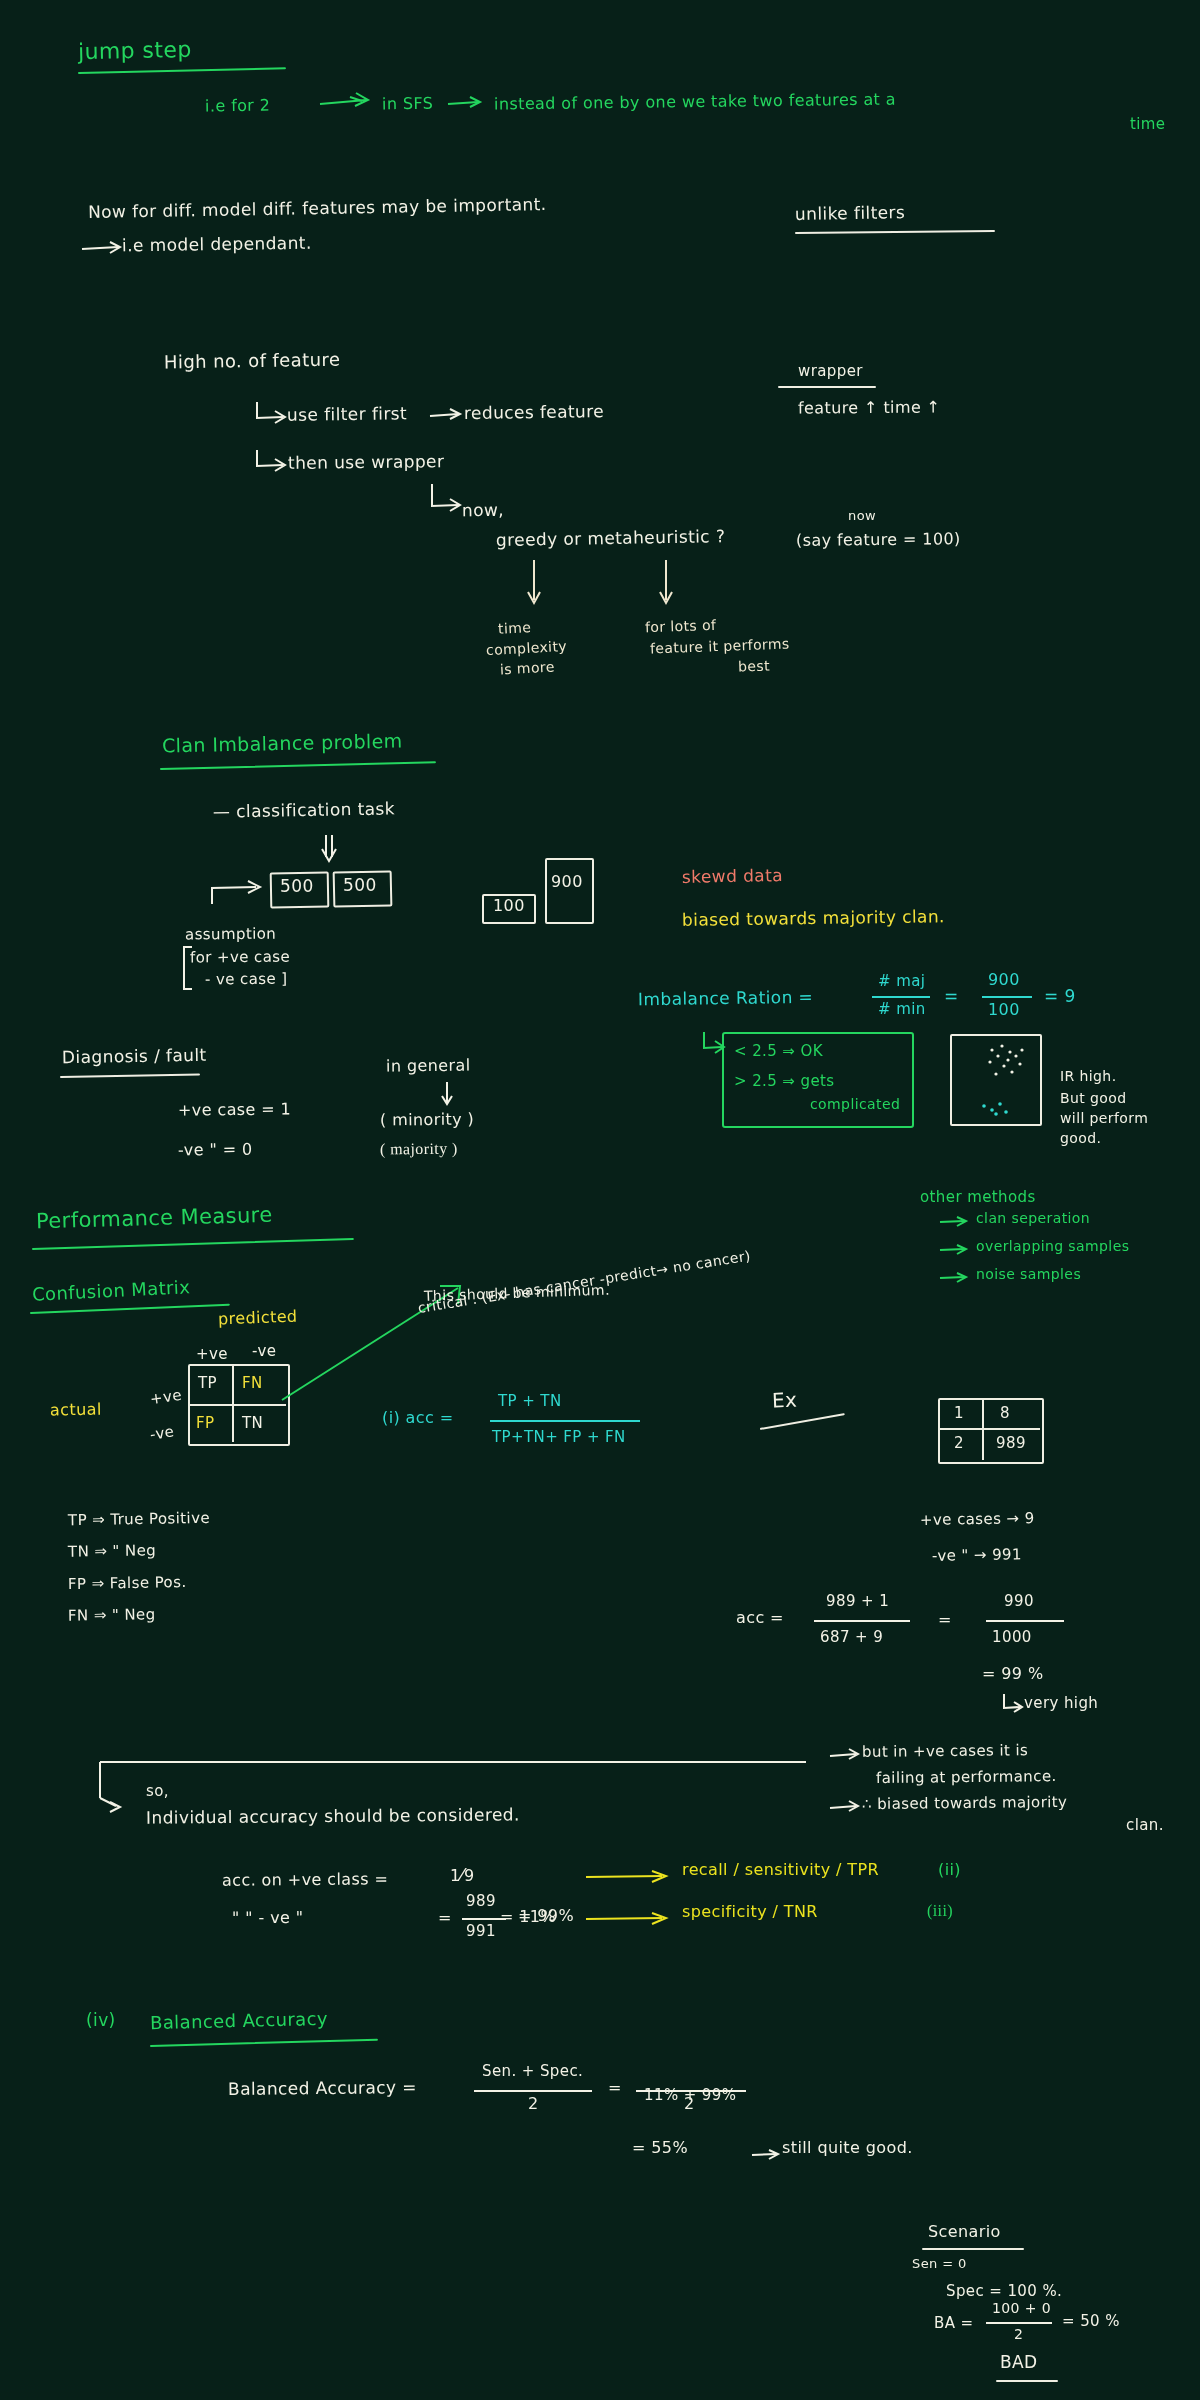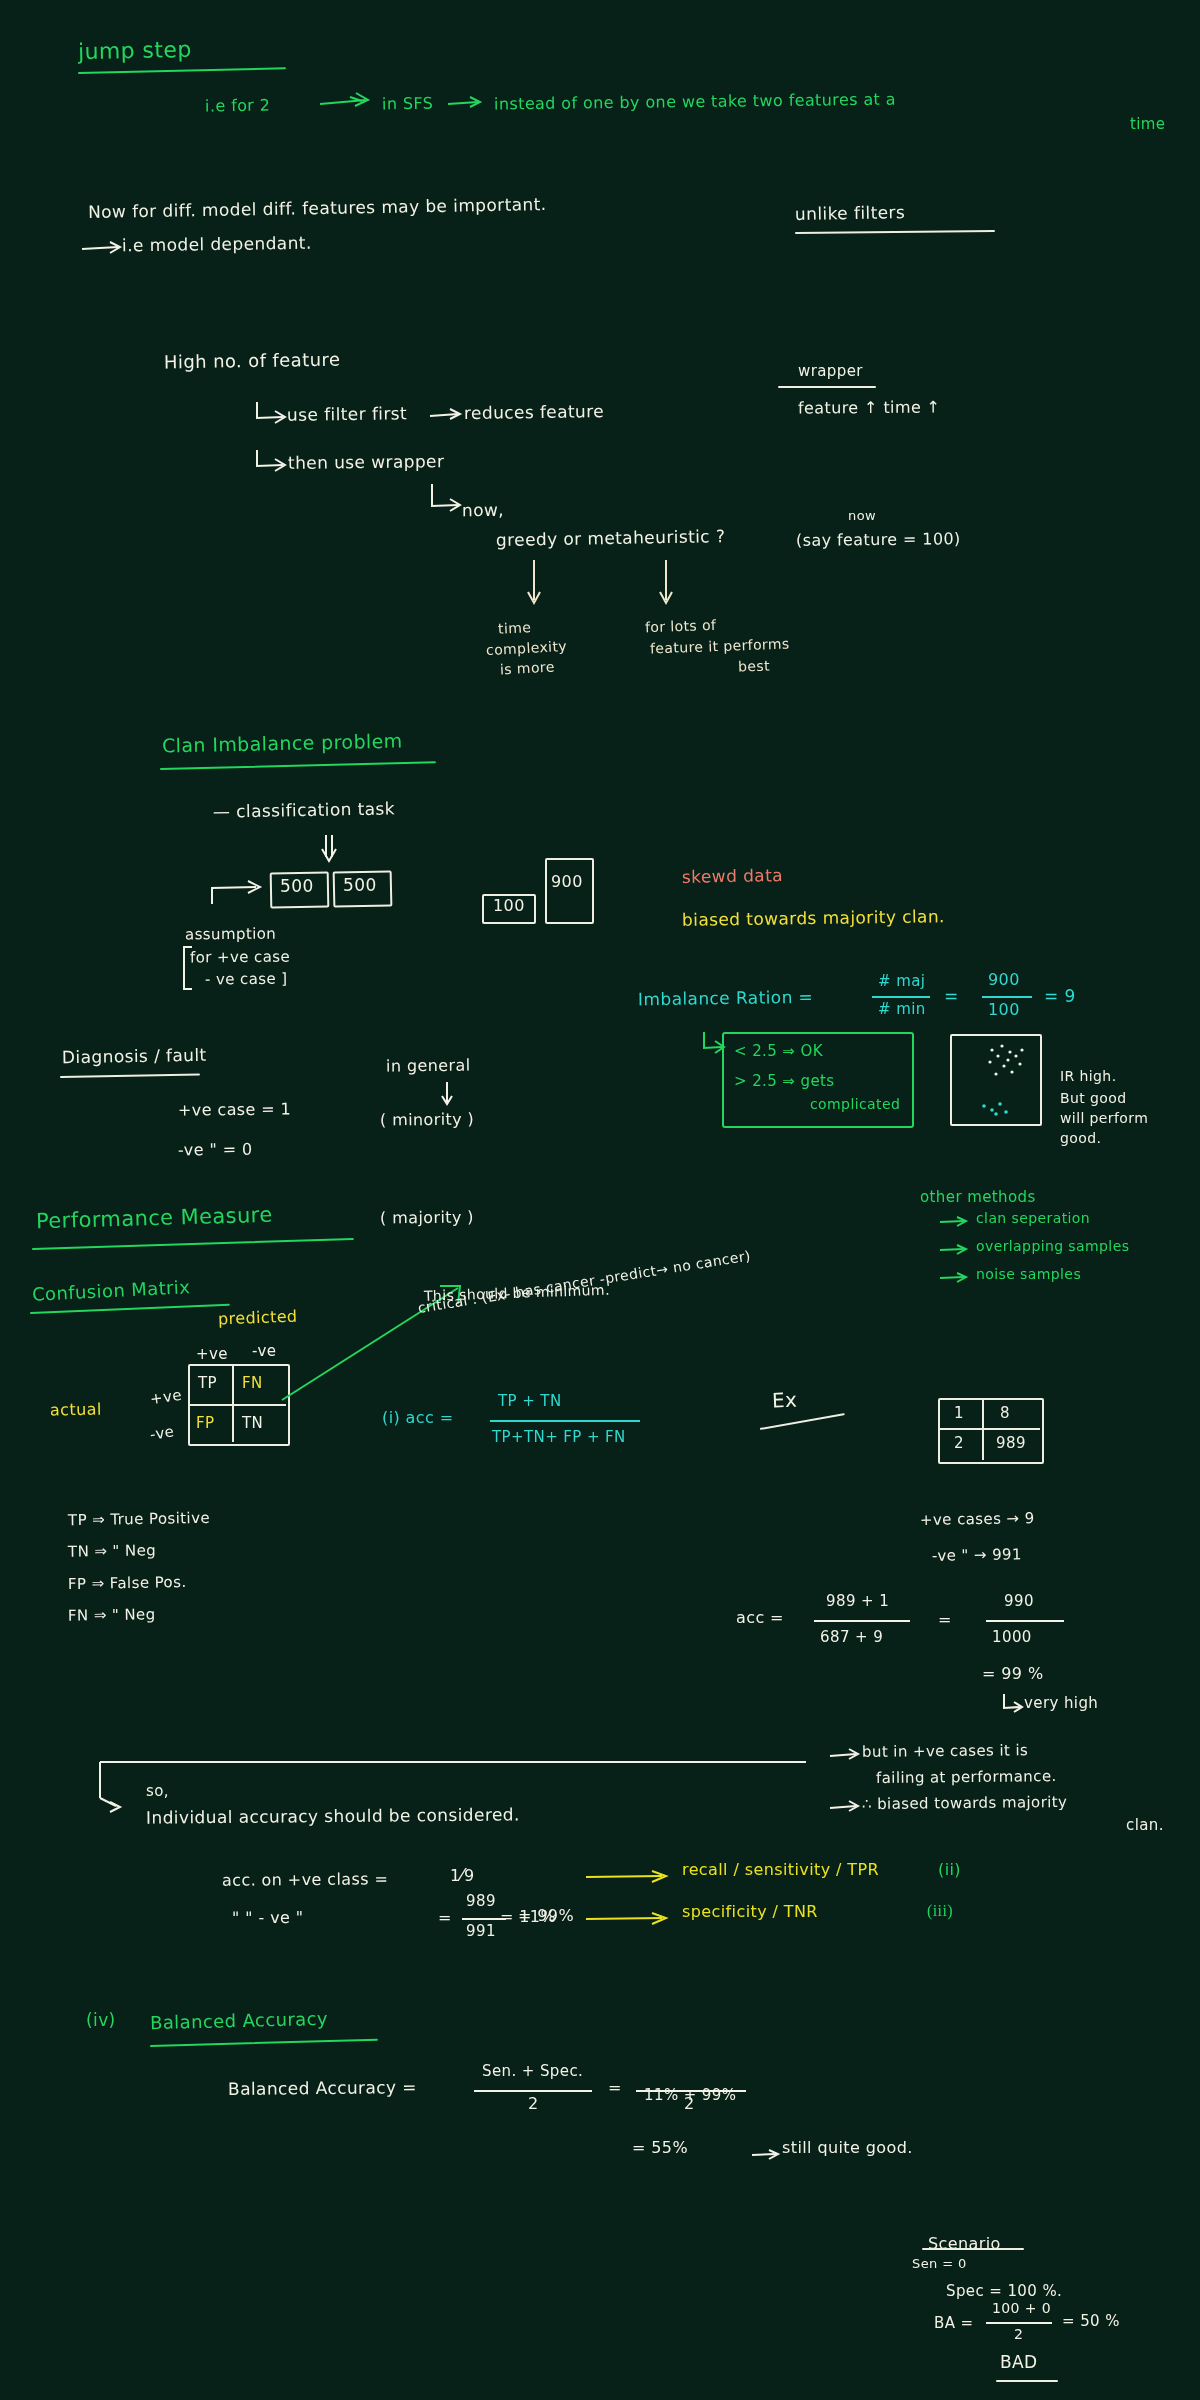--- a/index.html
+++ b/index.html
@@ -199,21 +199,21 @@
 
   <div class="ink w" style="left:178px;top:1100px;font-size:16px;transform:rotate(-0.6deg);">+ve  case = 1</div>
   <div class="ink w" style="left:178px;top:1140px;font-size:16px;transform:rotate(-0.6deg);">-ve    "    = 0</div>
 
   <div class="ink w" style="left:386px;top:1056px;font-size:16px;transform:rotate(-0.6deg);">in general</div>
   <svg width="16" height="28" style="left:440px;top:1082px;">
     <path d="M7 0 L7 20" stroke="#f3f2e6" stroke-width="2" fill="none"></path>
     <path d="M2 14 L7 22 L12 14" stroke="#f3f2e6" stroke-width="2" fill="none"></path>
   </svg>
   <div class="ink w" style="left:380px;top:1110px;font-size:16px;transform:rotate(-0.6deg);">( minority )</div>
-  <div class="ink w" style="left:380px;top:1208px;font-size:16px;transform:rotate(-0.6deg);">( majority )</div>
+  <div class="ink w" style="left:380px;top:1140px;font-size:16px;transform:rotate(-0.6deg);font-family:Liberation Serif, serif;">( majority )</div>
 
   <div class="ink g" style="left:36px;top:1206px;font-size:21px;transform:rotate(-1.6deg);">Performance  Measure</div>
   <div class="ul" style="left:32px;top:1248px;width:322px;transform:rotate(-1.8deg);"></div>
 
   <div class="ink g" style="left:32px;top:1280px;font-size:18px;transform:rotate(-2.8deg);">Confusion Matrix</div>
   <div class="ul" style="left:30px;top:1312px;width:200px;transform:rotate(-2.4deg);"></div>
 
   <div class="ink y" style="left:218px;top:1308px;font-size:16px;transform:rotate(-2deg);">predicted</div>
 
   <div class="ink w" style="left:196px;top:1345px;font-size:15px;">+ve</div>
@@ -354,21 +354,21 @@
   <div class="ink w" style="left:644px;top:2062px;font-size:15px;margin-top:24px;">11% + 99%</div>
   <div style="position:absolute;left:636px;top:2090px;width:110px;height:2px;background:#f3f2e6;"></div>
   <div class="ink w" style="left:684px;top:2094px;font-size:16px;">2</div>
   <div class="ink w" style="left:632px;top:2138px;font-size:16px;">= 55%</div>
   <svg width="34" height="14" style="left:752px;top:2148px;">
     <path d="M0 7 L24 6" stroke="#f3f2e6" stroke-width="2" fill="none"></path>
       <path d="M17 2 L26 6 L17 11" stroke="#f3f2e6" stroke-width="2" fill="none"></path>
   </svg>
   <div class="ink w" style="left:782px;top:2138px;font-size:16px;">still quite good.</div>
 
-  <div class="ink w" style="left:928px;top:2222px;font-size:16px;margin-top:12px;">Scenario</div>
+  <div class="ink w" style="left:928px;top:2222px;font-size:16px;">Scenario</div>
   <div class="ulw" style="left:922px;top:2248px;width:102px;"></div>
   <div class="ink w" style="left:912px;top:2256px;font-size:13px;">Sen = 0</div>
   <div class="ink w" style="left:946px;top:2282px;font-size:15px;">Spec = 100 %.</div>
   <div class="ink w" style="left:934px;top:2314px;font-size:15px;">BA =</div>
   <div class="ink w" style="left:992px;top:2300px;font-size:14px;">100 + 0</div>
   <div style="position:absolute;left:986px;top:2322px;width:66px;height:2px;background:#f3f2e6;"></div>
   <div class="ink w" style="left:1014px;top:2326px;font-size:14px;">2</div>
   <div class="ink w" style="left:1062px;top:2312px;font-size:15px;">= 50 %</div>
   <div class="ink w" style="left:1000px;top:2352px;font-size:17px;">BAD</div>
   <div class="ulw" style="left:996px;top:2380px;width:62px;"></div>

